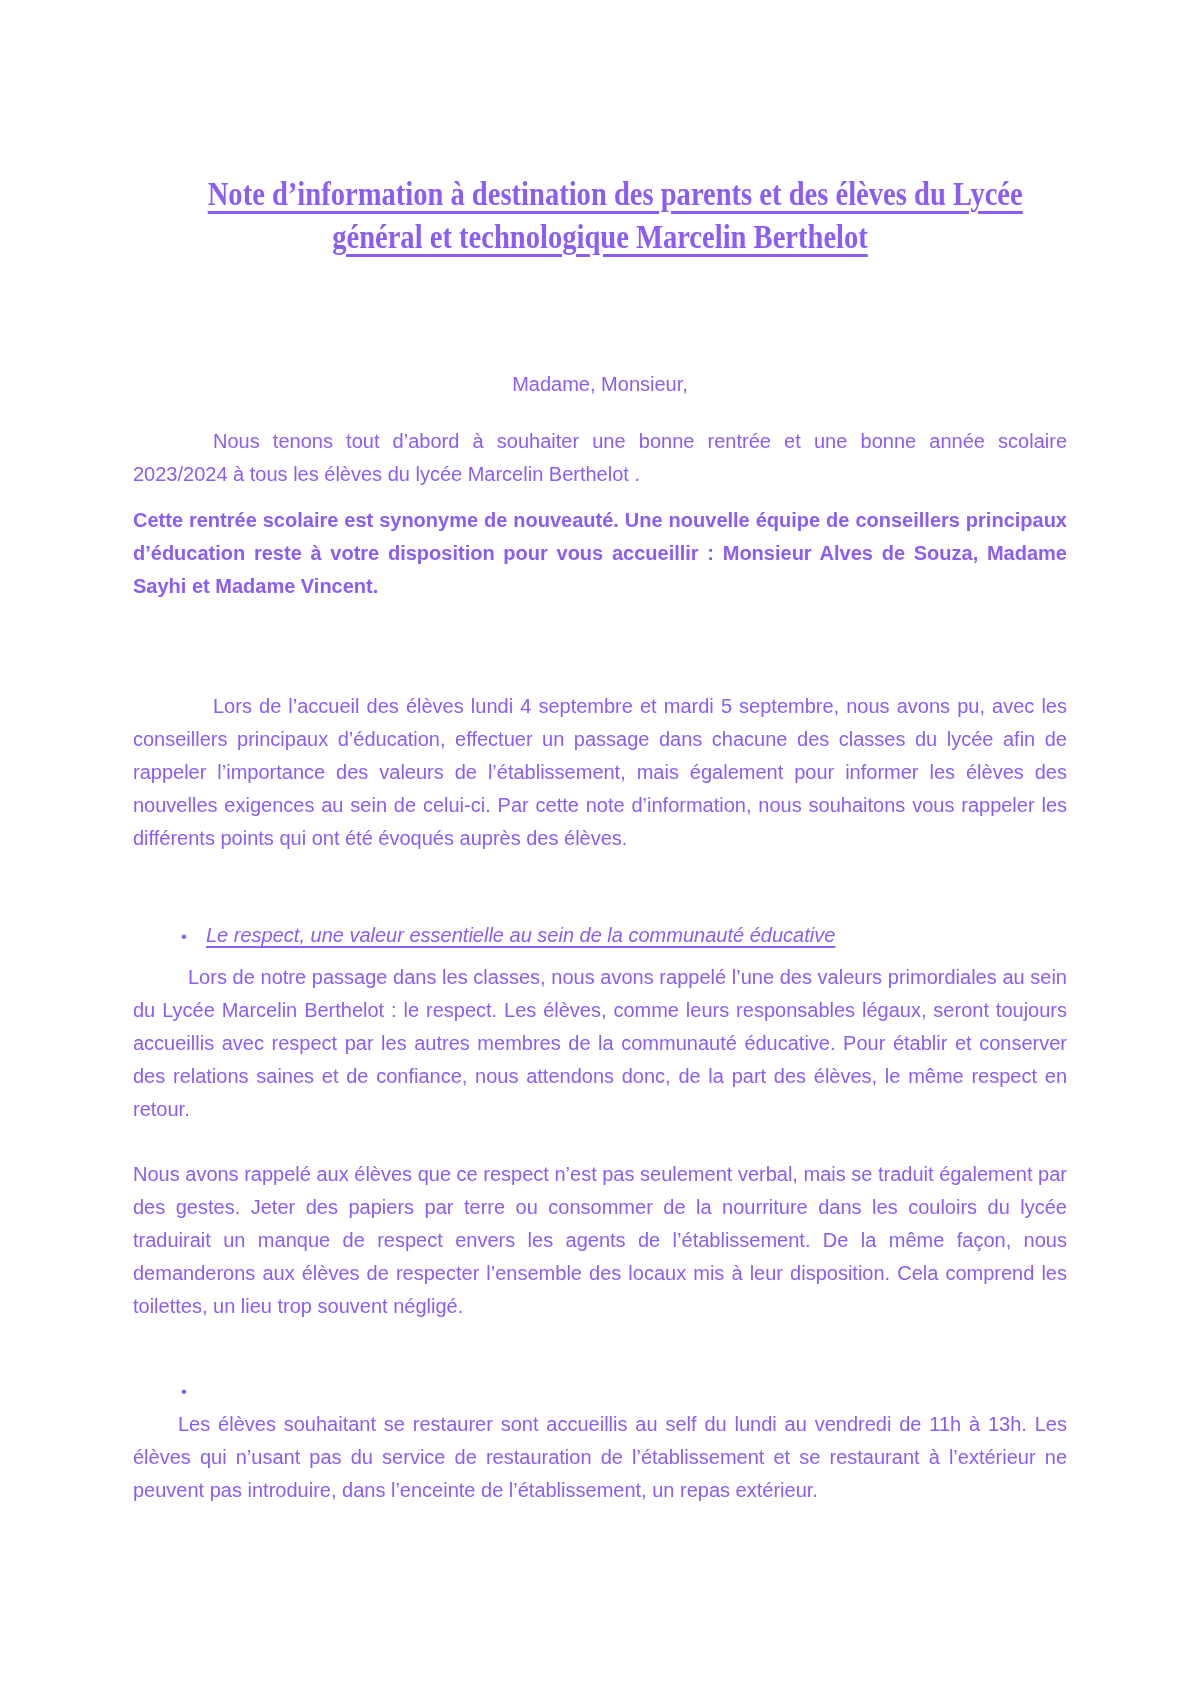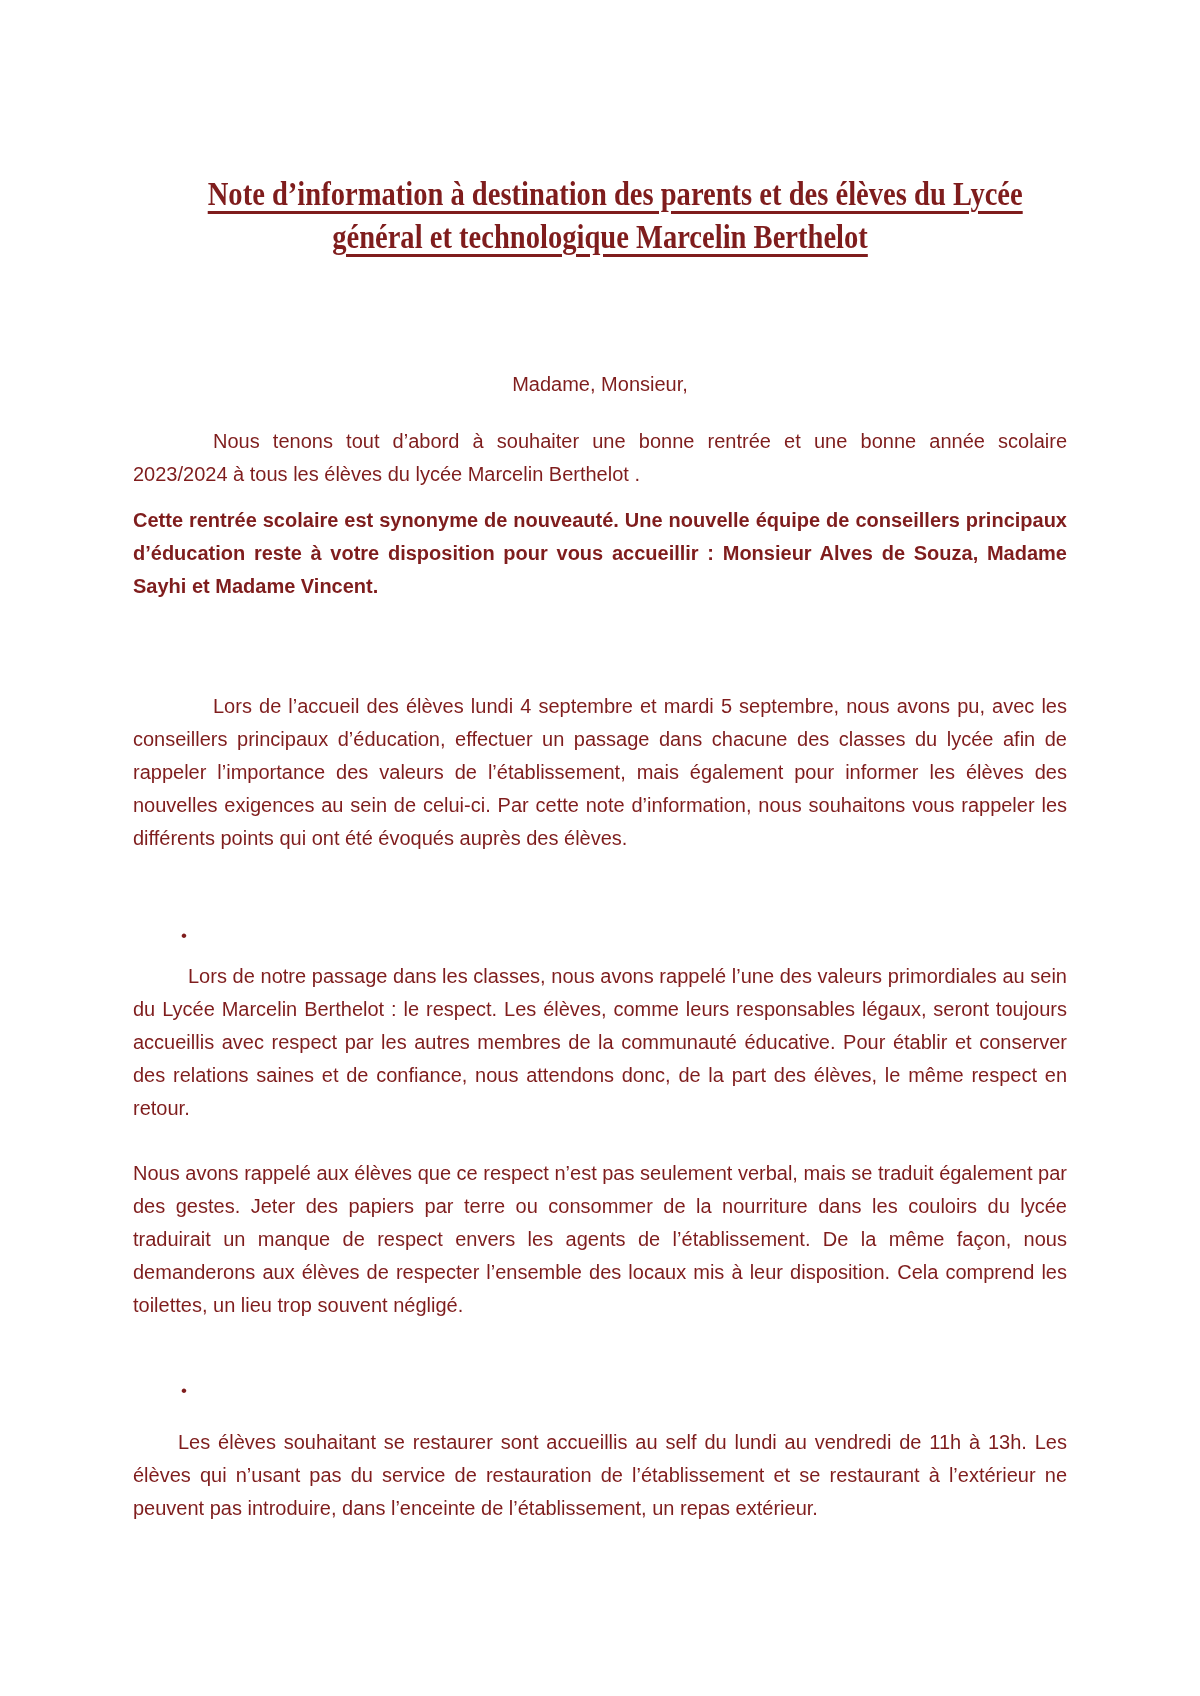--- a/index.html
+++ b/index.html
@@ -6,21 +6,21 @@
     margin: 0;
     padding: 0;
     background: #ffffff;
   }
   .page {
     position: relative;
     width: 1200px;
     height: 1696px;
     margin: 0 auto;
     background: #ffffff;
-    color: #7f1d1d;
+    color: #8b5cf6;
     box-sizing: border-box;
     padding: 172px 133px 0 133px;
     font-family: "Liberation Sans", sans-serif;
     font-size: 20px;
     line-height: 33px;
     overflow: hidden;
   }
   .doc-title {
     margin: 0;
     font-family: "Liberation Serif", serif;
@@ -45,21 +45,21 @@
   .body-para {
     margin: 0;
     text-align: justify;
     hyphens: none;
   }
   .para-intro        { margin-top: 24px; text-indent: 80px; }
   .para-rentree      { margin-top: 13px; font-weight: bold; }
   .para-accueil      { margin-top: 87px; text-indent: 80px; }
   .para-passage      { margin-top: 8px; text-indent: 55px; }
   .para-gestes       { margin-top: 32px; }
-  .para-restauration { margin-top: 19px; text-indent: 45px; }
+  .para-restauration { text-indent: 45px; }
   .bullet-item {
     display: flex;
     align-items: baseline;
     margin: 0 0 0 48px;
   }
   .bullet-respect      { margin-top: 64px; }
   .bullet-restauration { margin-top: 52px; }
   .bullet-dot {
     flex: 0 0 auto;
     width: 25px;
@@ -86,20 +86,21 @@
   <p class="salutation">Madame, Monsieur,</p>
 
   <p class="body-para para-intro">Nous tenons tout d’abord à souhaiter une bonne rentrée et une bonne année scolaire 2023/2024 à tous les élèves du lycée Marcelin Berthelot .</p>
 
   <p class="body-para para-rentree">Cette rentrée scolaire est synonyme de nouveauté. Une nouvelle équipe de conseillers principaux d’éducation reste à votre disposition pour vous accueillir : Monsieur Alves de Souza, Madame Sayhi et Madame Vincent.</p>
 
   <p class="body-para para-accueil">Lors de l’accueil des élèves lundi 4 septembre et mardi 5 septembre, nous avons pu, avec les conseillers principaux d’éducation, effectuer un passage dans chacune des classes du lycée afin de rappeler l’importance des valeurs de l’établissement, mais également pour informer les élèves des nouvelles exigences au sein de celui-ci. Par cette note d’information, nous souhaitons vous rappeler les différents points qui ont été évoqués auprès des élèves.</p>
 
   <div class="bullet-item bullet-respect">
     <span class="bullet-dot">•</span>
+    <span class="bullet-text">Le respect, une valeur essentielle au sein de la communauté éducative</span>
   </div>
 
   <p class="body-para para-passage">Lors de notre passage dans les classes, nous avons rappelé l’une des valeurs primordiales au sein du Lycée Marcelin Berthelot : le respect. Les élèves, comme leurs responsables légaux, seront toujours accueillis avec respect par les autres membres de la communauté éducative. Pour établir et conserver des relations saines et de confiance, nous attendons donc, de la part des élèves, le même respect en retour.</p>
 
   <p class="body-para para-gestes">Nous avons rappelé aux élèves que ce respect n’est pas seulement verbal, mais se traduit également par des gestes. Jeter des papiers par terre ou consommer de la nourriture dans les couloirs du lycée traduirait un manque de respect envers les agents de l’établissement. De la même façon, nous demanderons aux élèves de respecter l’ensemble des locaux mis à leur disposition. Cela comprend les toilettes, un lieu trop souvent négligé.</p>
 
   <div class="bullet-item bullet-restauration">
     <span class="bullet-dot">•</span>
   </div>
 

